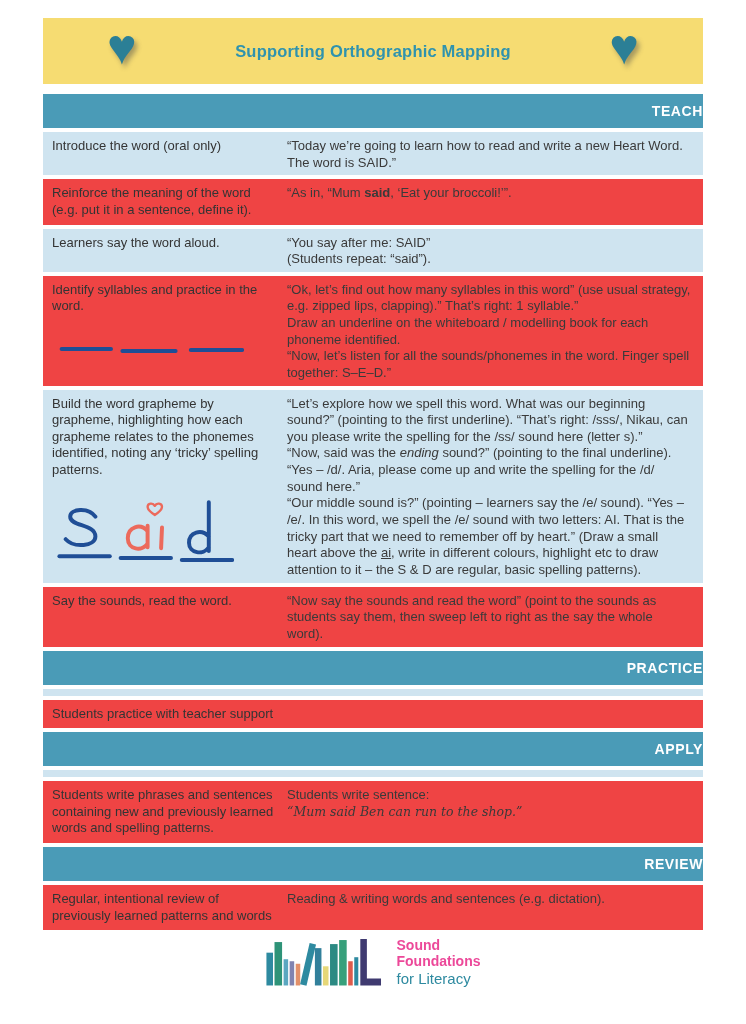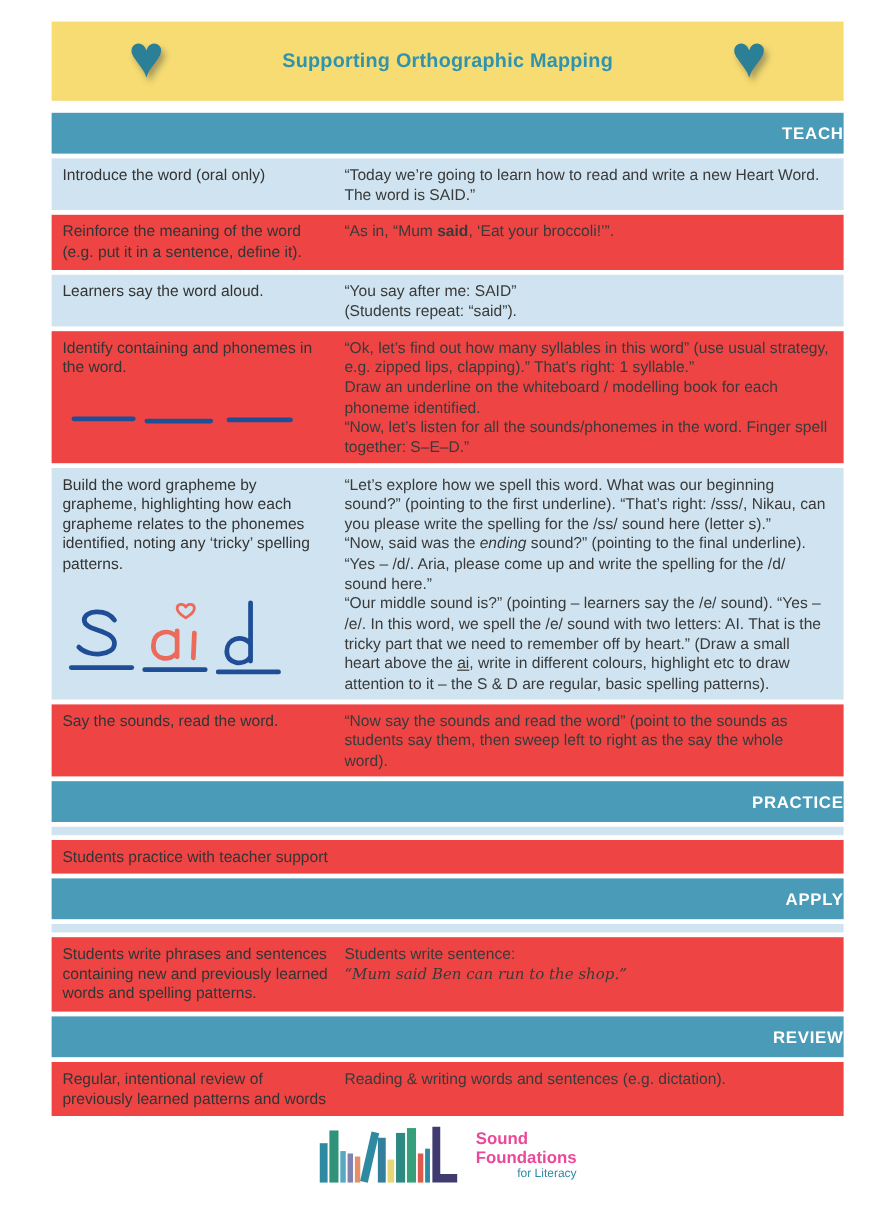--- a/index.html
+++ b/index.html
@@ -59,21 +59,21 @@
   .art-said{margin:12px 0 4px 2px;}
 
   
   .logo{
     display:flex;align-items:center;justify-content:center;
     gap:9px;margin-top:5px;
   }
   .logo-l1,.logo-l2{
     color:#ec4899;font-weight:bold;font-size:14px;line-height:1.15;
   }
-  .logo-l3{color:#2e8aa0;font-size:10px;margin-top:1px;text-align:right;}
+  .logo-l3{color:#2e8aa0;font-size:15px;margin-top:1px;}
 </style>
 </head>
 <body>
 
 <div class="page">
 
   <div class="banner">
     <span class="heart heart-left">♥</span>
     <div class="banner-title">
       <div>Supporting Orthographic Mapping</div>
@@ -103,21 +103,21 @@
         <div class="cell-left">
           <div class="left-text">Learners say the word aloud.</div>
         </div>
         <div class="cell-right">
           <div class="para"><span>“You say after me: SAID”</span></div>
           <div class="para"><span>(Students repeat: “said”).</span></div>
         </div>
       </div>
       <div class="row shade-white">
         <div class="cell-left">
-          <div class="left-text">Identify containing and phonemes in the word.</div>
+          <div class="left-text">Identify syllables and practice in the word.</div>
   <svg class="art art-underlines" width="190" height="20" viewBox="0 0 200 20" aria-hidden="true">
     <g stroke="#1f4e96" stroke-width="4.2" stroke-linecap="round" fill="none">
       <path d="M8,10 H60"></path>
       <path d="M72,12 H128"></path>
       <path d="M144,11 H198"></path>
     </g>
   </svg>
 </div>
         <div class="cell-right">
           <div class="para"><span>“Ok, let’s find out how many syllables in this word” (use usual strategy, e.g. zipped lips, clapping).” That’s right: 1 syllable.”</span></div>

